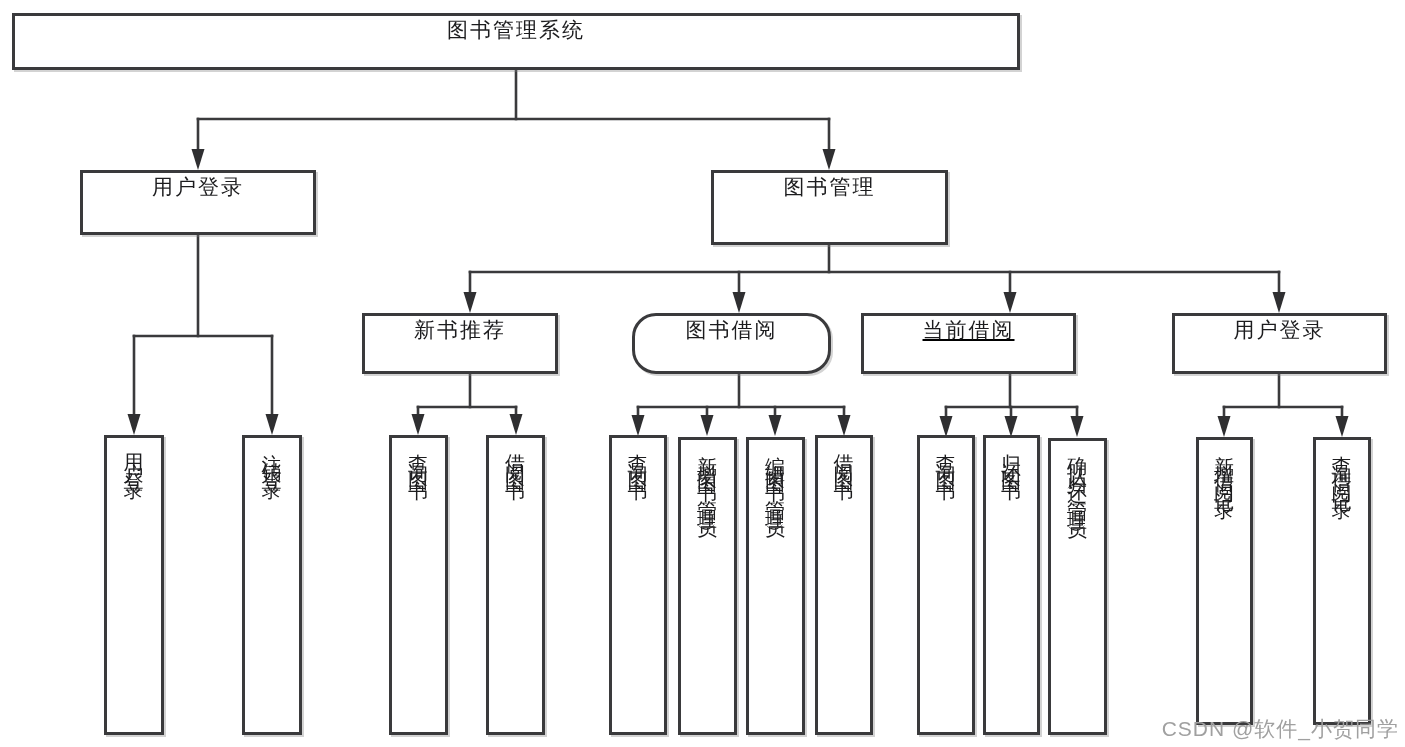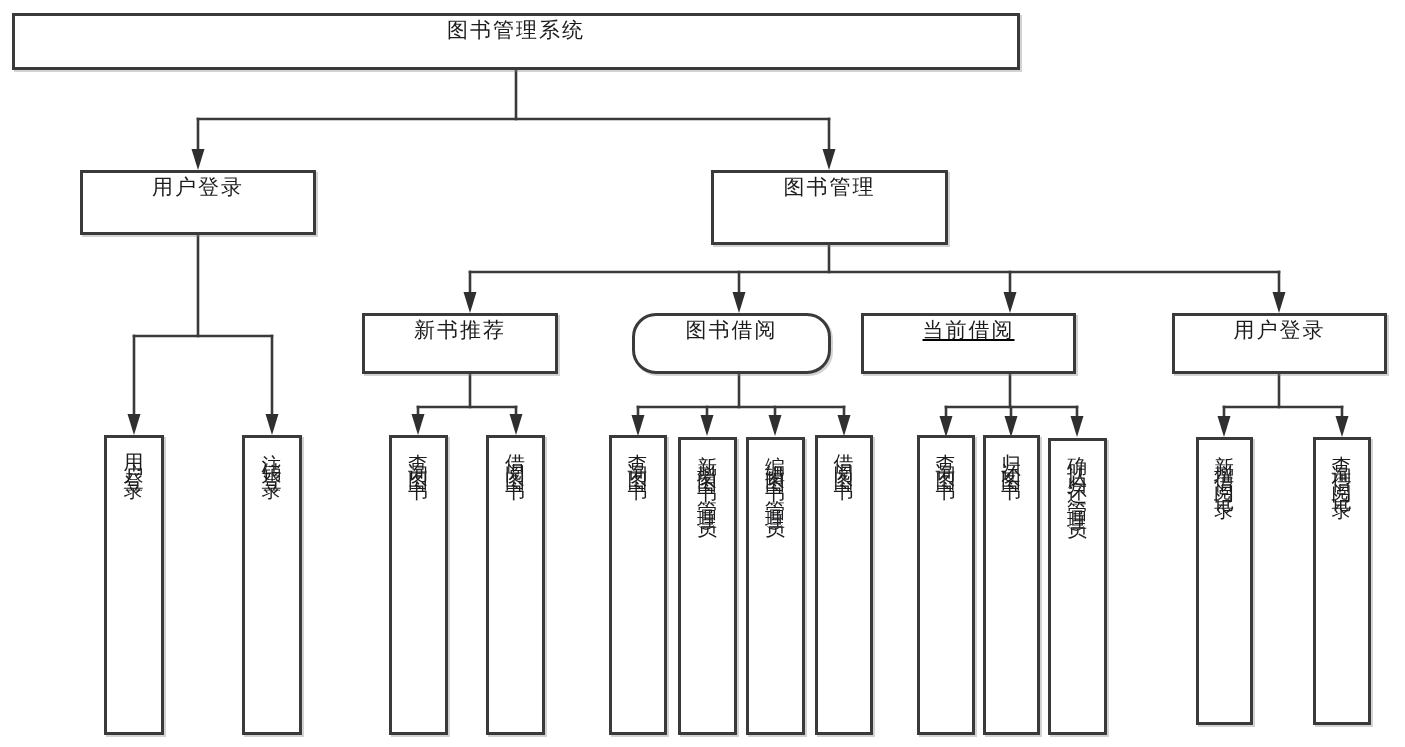--- a/index.html
+++ b/index.html
@@ -167,13 +167,14 @@
       <div class="node v" style="left: 1048px; top: 438px; width: 59px; height: 297px;">
         <span class="node-label">确认归还（管理员）</span>
       </div>
       <div class="node v" style="left: 1196px; top: 437px; width: 57px; height: 288px;">
         <span class="node-label">新增借阅记录</span>
       </div>
       <div class="node v" style="left: 1313px; top: 437px; width: 58px; height: 288px;">
         <span class="node-label">查询借阅记录</span>
       </div>
     </div>
+  <div id="watermark">CSDN @软件_小贺同学</div>
 </div>
 
 </body></html>

